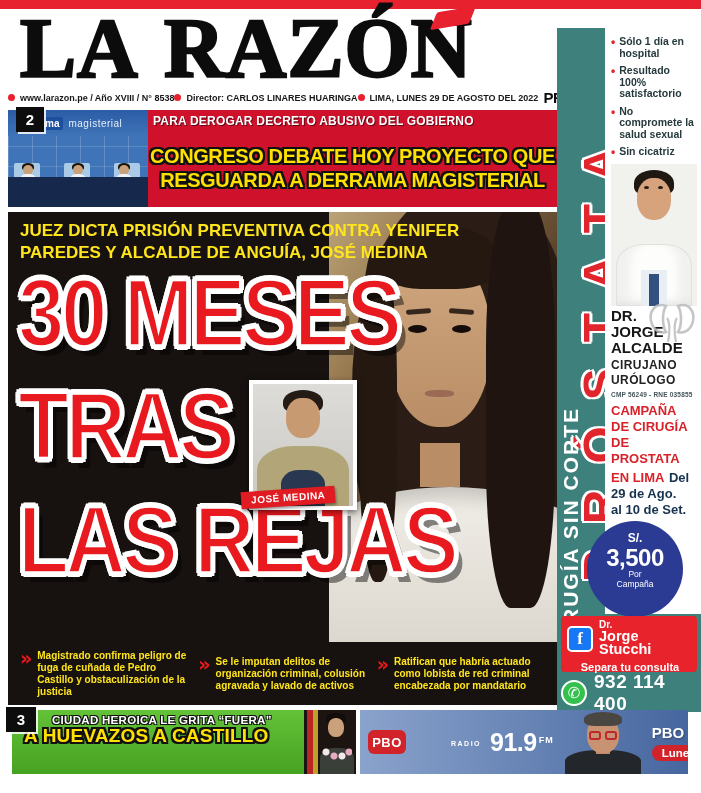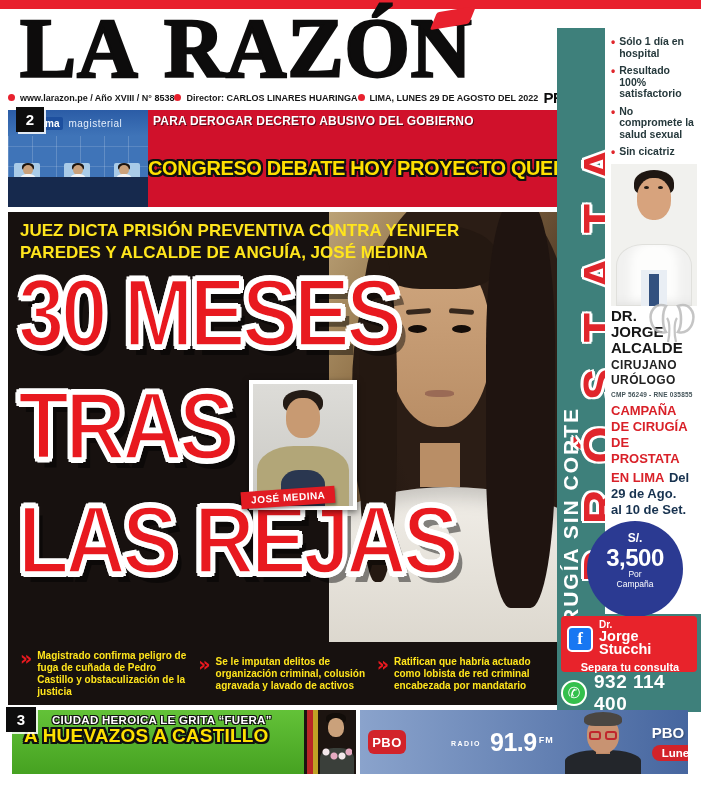--- a/index.html
+++ b/index.html
@@ -33,21 +33,21 @@
   .sign-w2{color:#e4eefb;font-size:10px;letter-spacing:.5px;}
   .ts-desk{position:absolute;left:0;right:0;bottom:0;height:30px;background:#16294d;}
   .partition{position:absolute;width:26px;height:22px;background:#a9cbe8;bottom:22px;border-radius:2px;}
   .person{position:absolute;width:16px;height:22px;bottom:20px;}
   .p-head{position:absolute;left:3px;top:0;width:10px;height:10px;border-radius:50%;background:#caa17b;}
   .p-hair{position:absolute;left:2px;top:-2px;width:12px;height:7px;border-radius:50% 50% 30% 30%;background:#1c140f;}
   .p-body{position:absolute;left:0;top:9px;width:16px;height:13px;border-radius:40% 40% 0 0;background:#f0f3f7;}
   .ts-red{flex:1;display:flex;flex-direction:column;padding-top:2px;overflow:hidden;}
   .ts-kicker{font-size:12px;font-weight:800;color:#fff;margin:2px 0 0 5px;letter-spacing:.2px;
     text-shadow:1px 1px 0 rgba(0,0,0,.55);white-space:nowrap;}
-  .ts-headline{flex:1;display:flex;flex-direction:row;align-items:center;justify-content:flex-start;}
+  .ts-headline{flex:1;display:flex;flex-direction:column;align-items:center;justify-content:center;}
   .ts-hl{font-size:20px;font-weight:900;color:#ffe000;line-height:1.2;letter-spacing:-0.4px;white-space:nowrap;
     text-shadow:-2px -2px 0 #111,2px -2px 0 #111,-2px 2px 0 #111,2px 2px 0 #111,0 -2px 0 #111,0 2px 0 #111,-2px 0 0 #111,2px 0 0 #111;}
 
   
   .main-panel{position:absolute;left:8px;top:212px;width:549px;height:493px;background:#17110f;overflow:hidden;}
   .woman{position:absolute;right:0;top:0;width:228px;height:430px;z-index:1;overflow:hidden;
     background:linear-gradient(120deg,#bba277 0%,#93754c 26%,#5e462e 52%,#33241a 74%,#1d130d 100%);}
   .w-hairback{position:absolute;left:10%;top:-6%;width:98%;height:98%;
     background:radial-gradient(ellipse at 55% 30%,#2b1d15 55%,#17100b 100%);border-radius:48% 42% 40% 44%;}
   .w-sweater{position:absolute;bottom:-8%;left:-22%;width:150%;height:44%;

